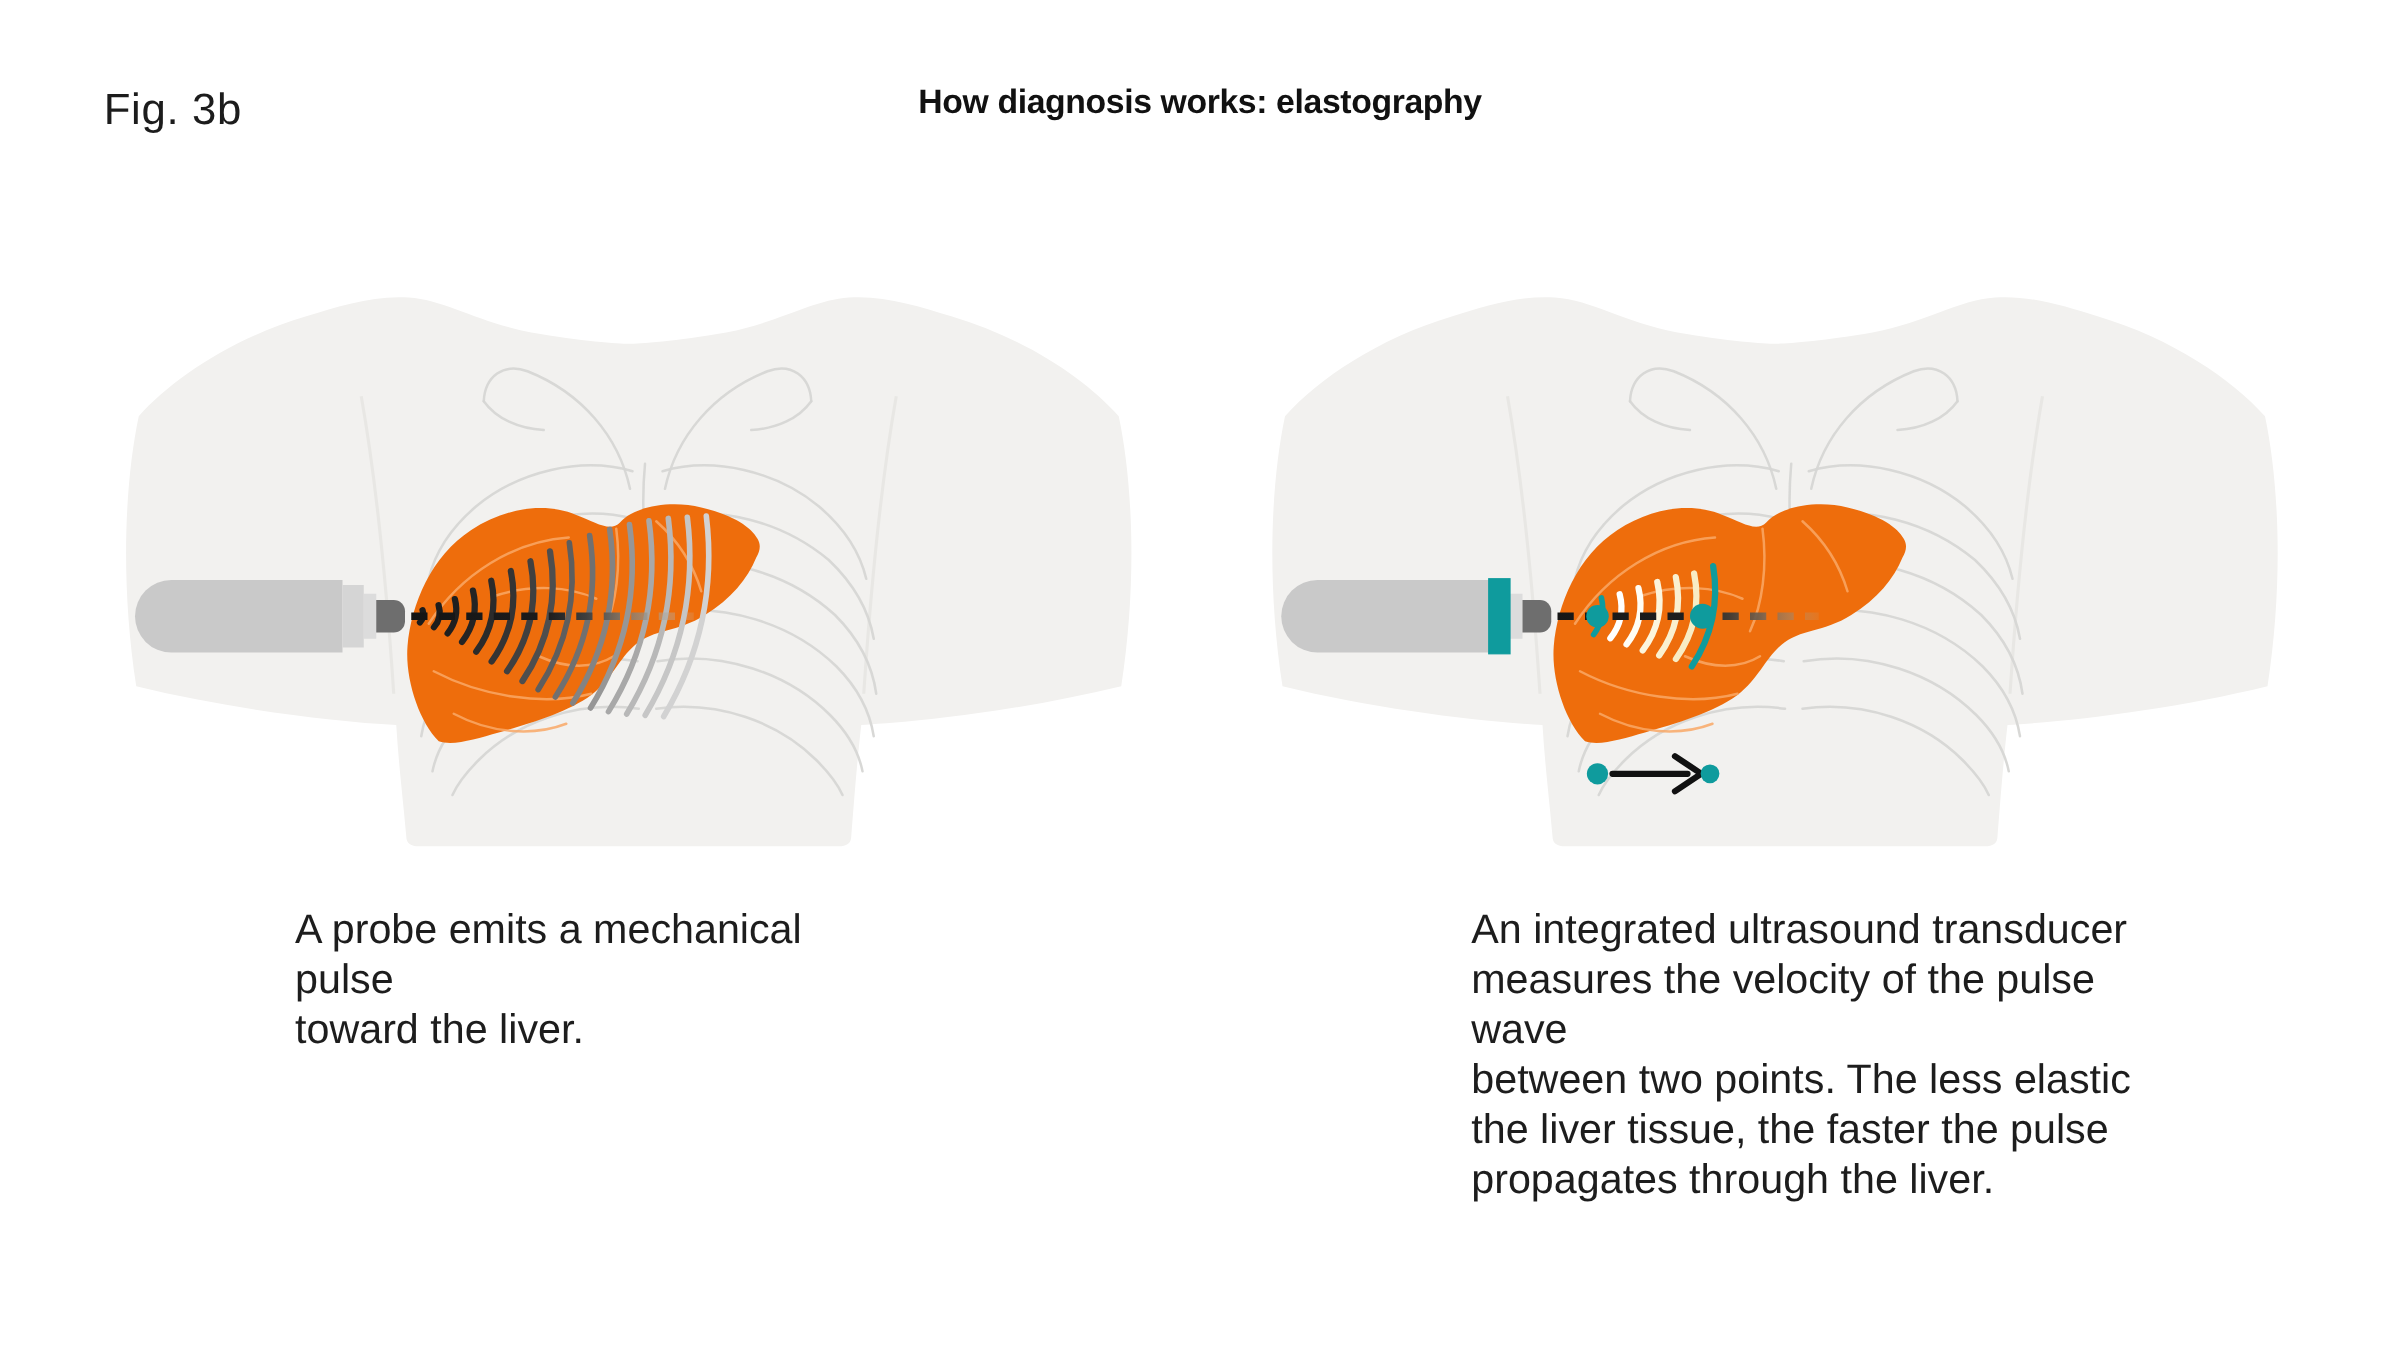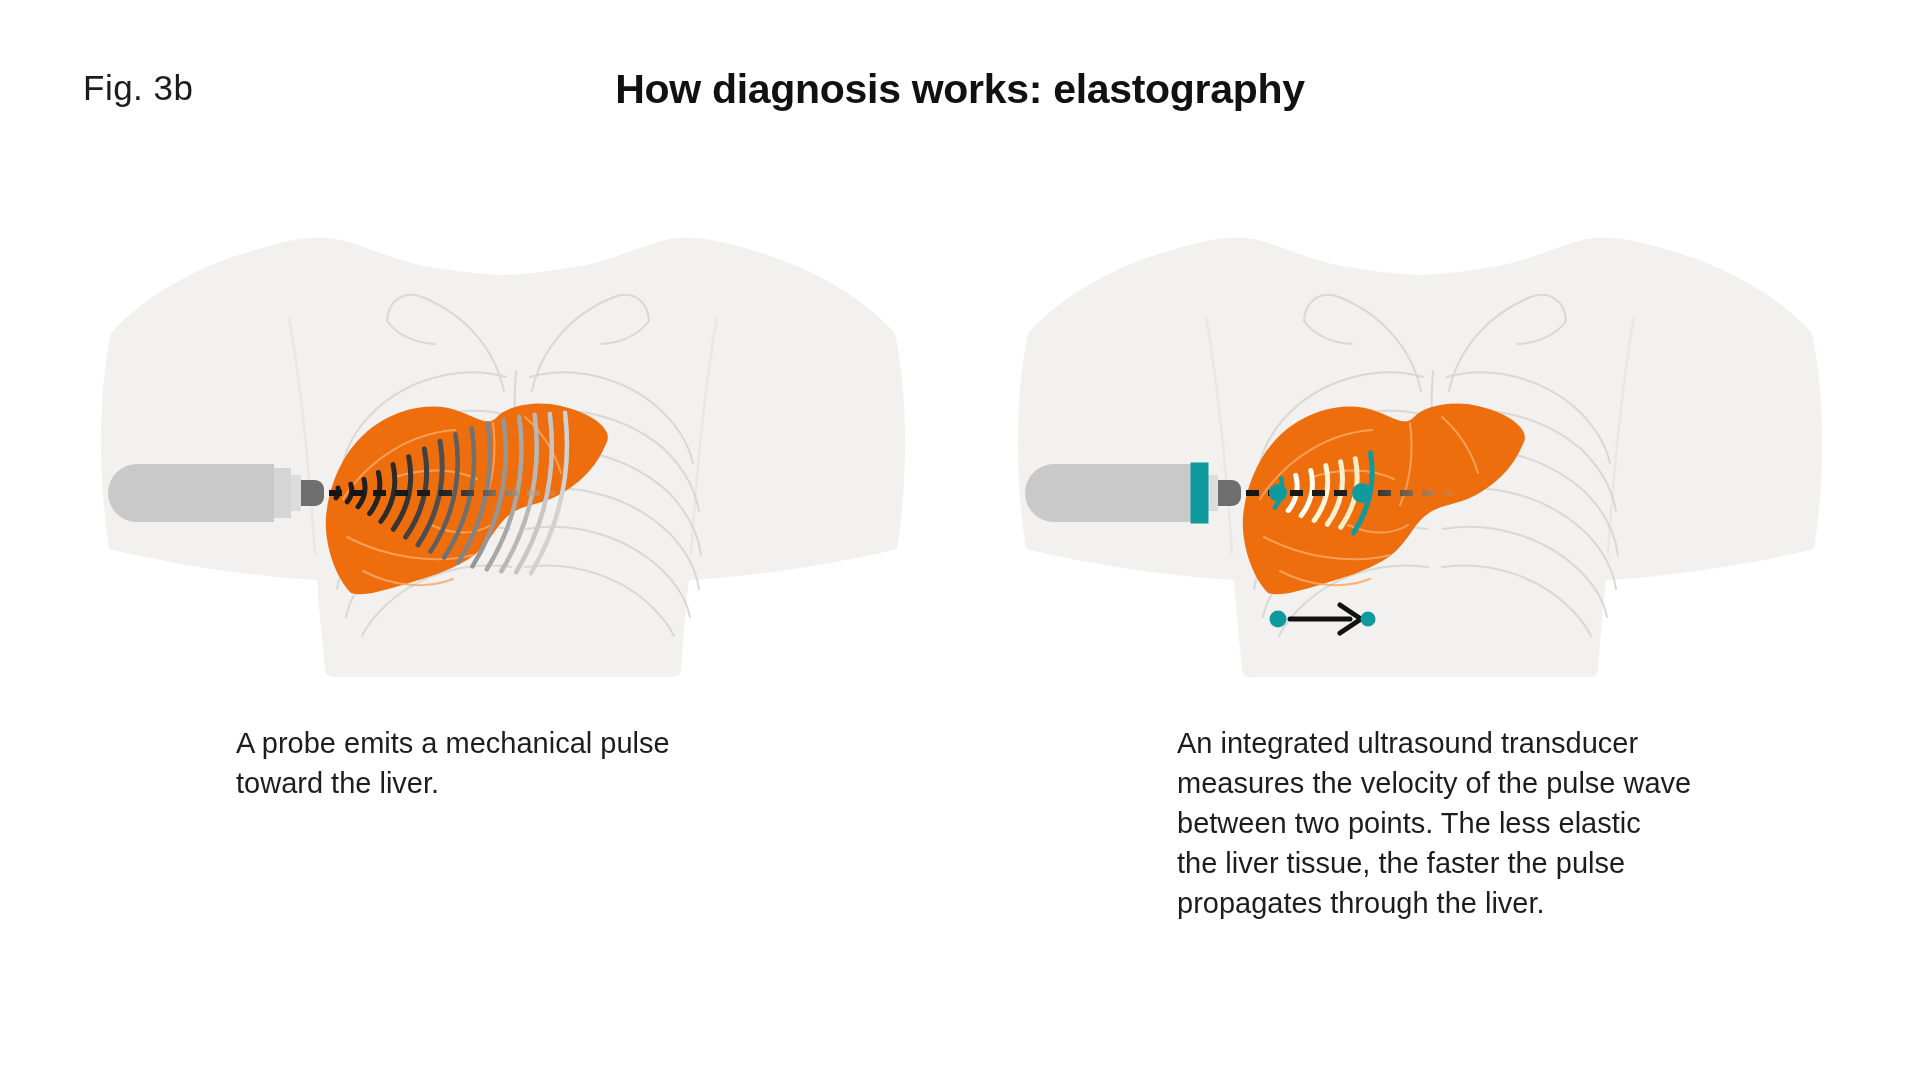--- a/index.html
+++ b/index.html
@@ -6,27 +6,27 @@
   .stage{
     position:relative;width:1920px;height:1080px;background:#ffffff;overflow:hidden;
     font-family:"Liberation Sans","DejaVu Sans",sans-serif;color:#1c1c1c;
   }
   .fig-label{
     position:absolute;left:83px;top:68px;font-size:35px;font-weight:400;
     letter-spacing:0.5px;color:#1c1c1c;
   }
   .fig-title{
     position:absolute;left:0;right:0;top:66px;text-align:center;
-    font-size:41px;font-weight:700;letter-spacing:-0.3px;color:#111;
+    font-size:27px;font-weight:700;letter-spacing:-0.3px;color:#111;
   }
   .panel{position:absolute;top:225px;width:820px;height:455px;}
   .panel.left{left:93px;}
   .panel.right{left:1010px;}
   .caption{
-    position:absolute;top:723px;font-size:29px;line-height:40px;
+    position:absolute;top:723px;font-size:33px;line-height:40px;
     white-space:pre-line;color:#1d1d1d;
   }
   .caption.left{left:236px;width:480px;}
   .caption.right{left:1153px;width:560px;margin-left:24px;}
   
   .torso{fill:#f2f1ef;}
   .seam{stroke:#e8e7e4;stroke-width:2.5;fill:none;}
   .rib{stroke:#d6d6d4;stroke-width:2;fill:none;stroke-linecap:round;opacity:.95;}
   .liver{fill:#ee6d0c;}
   .liver-line{stroke:#f9a866;stroke-width:2;fill:none;stroke-linecap:round;opacity:.85;}

